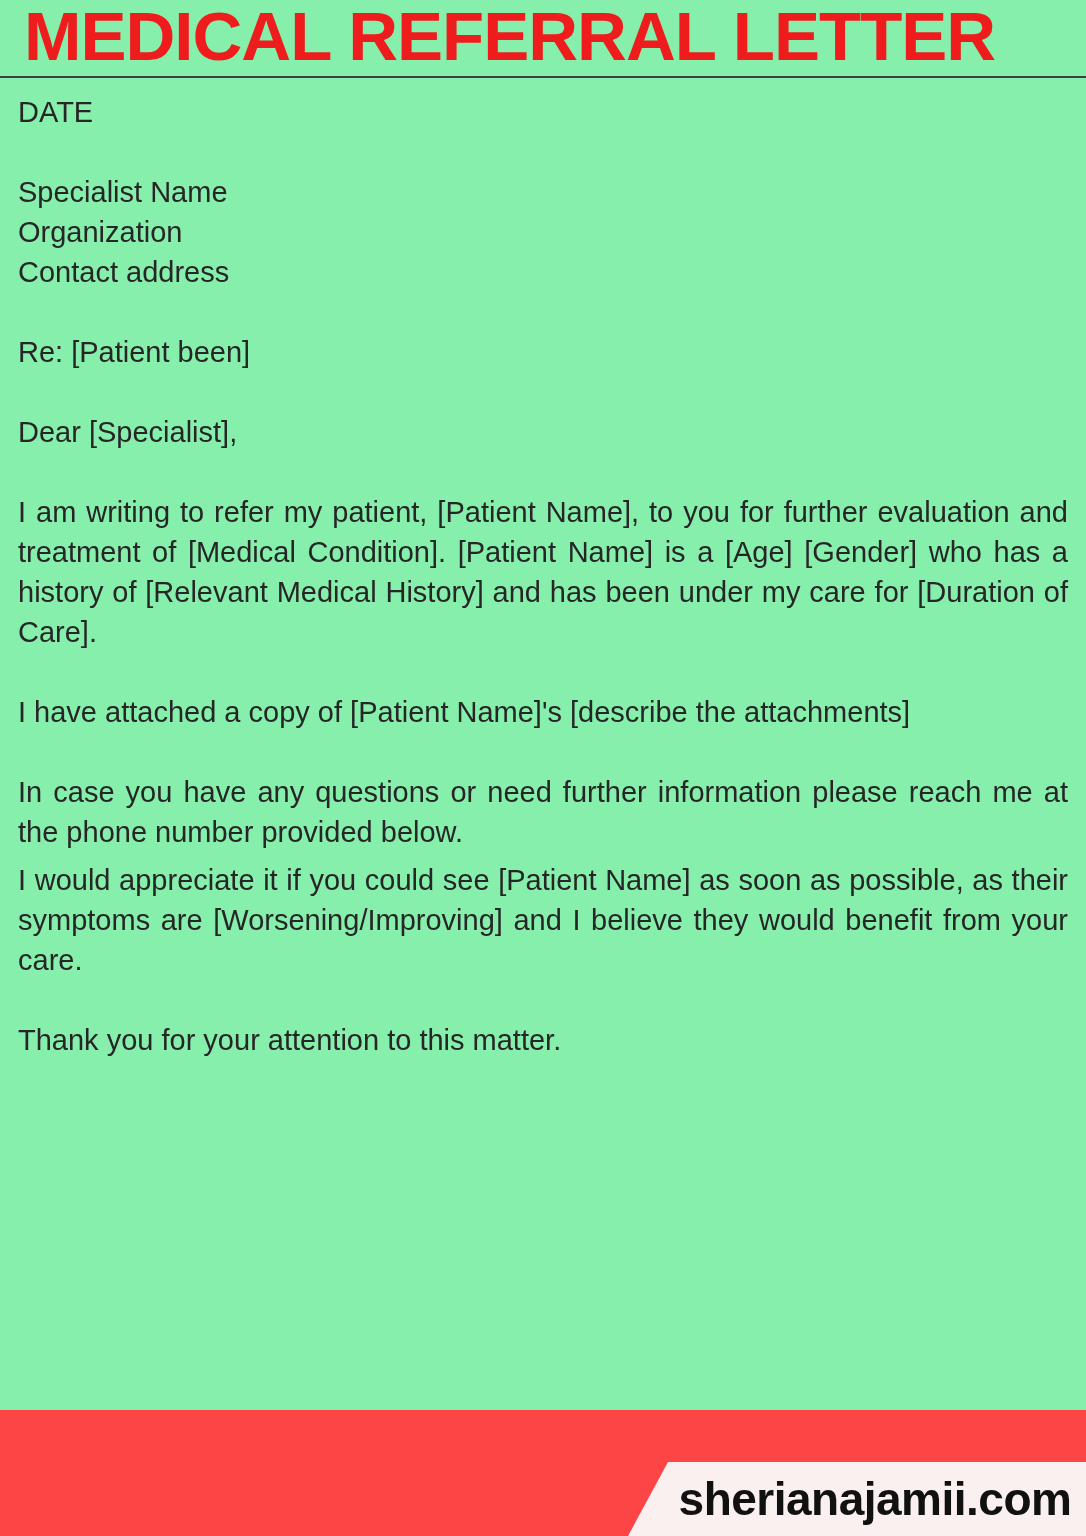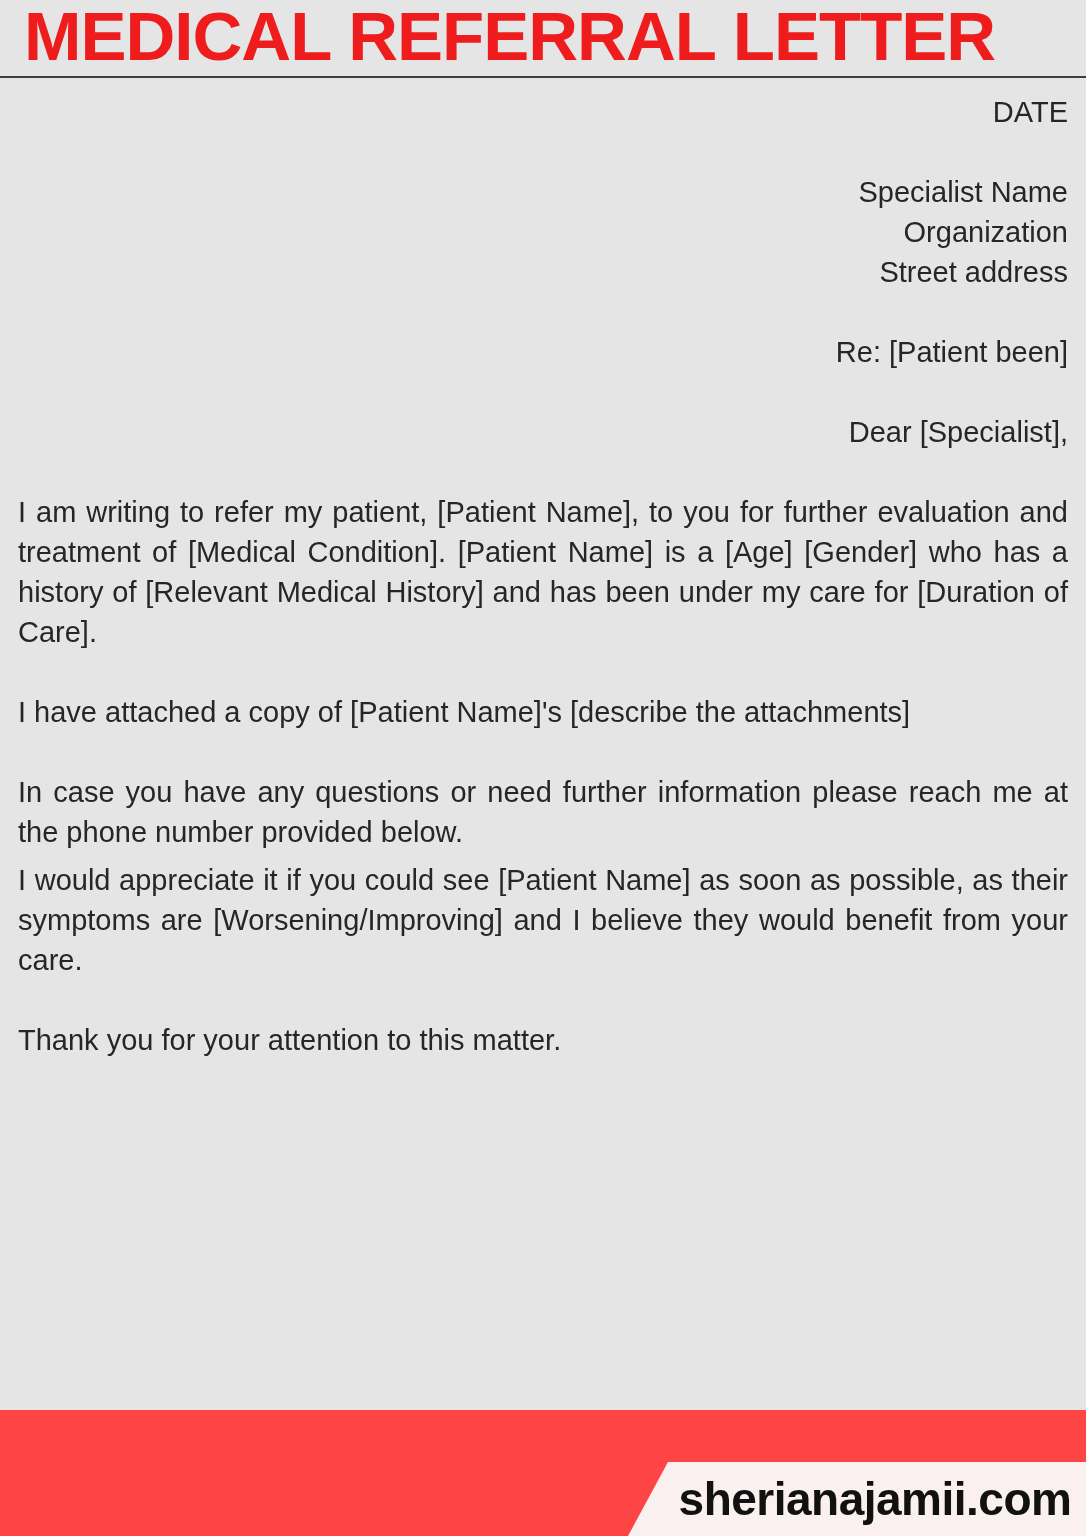--- a/index.html
+++ b/index.html
@@ -16,21 +16,21 @@
     height: 1536px;
     background: #ffffff;
     font-family: "Liberation Sans", sans-serif;
     color: var(--text);
   }
   .page {
     position: relative;
     width: 1086px;
     height: 1536px;
     overflow: hidden;
-    background: #e5e5e5;
+    background: #86efac;
   }
   .doc-title {
     margin: 0 0 0 24px;
     font-size: 69px;
     font-weight: 700;
     letter-spacing: -1px;
     line-height: 74px;
     white-space: nowrap;
     color: var(--title-red);
   }
@@ -43,21 +43,21 @@
     padding: 14px 18px 0 18px;
     font-size: 29px;
     line-height: 40px;
   }
   .letter p {
     margin: 0 0 40px 0;
     text-align: justify;
   }
   .letter p.mb0 { margin-bottom: 8px; }
   .block { margin: 0 0 40px 0; }
-  .block .line { text-align: right; }
+  .block .line { text-align: left; }
   .footer-band {
     position: absolute;
     left: 0;
     bottom: 0;
     width: 1086px;
     height: 126px;
     background: var(--footer-red);
   }
   .footer-panel {
     position: absolute;
@@ -91,21 +91,21 @@
 
   <main class="letter">
 
     <div class="block">
       <div class="line">DATE</div>
     </div>
 
     <div class="block">
       <div class="line">Specialist Name</div>
       <div class="line">Organization</div>
-      <div class="line">Street address</div>
+      <div class="line">Contact address</div>
     </div>
 
     <div class="block">
       <div class="line">Re: [Patient been]</div>
     </div>
 
     <div class="block">
       <div class="line">Dear [Specialist],</div>
     </div>
 

